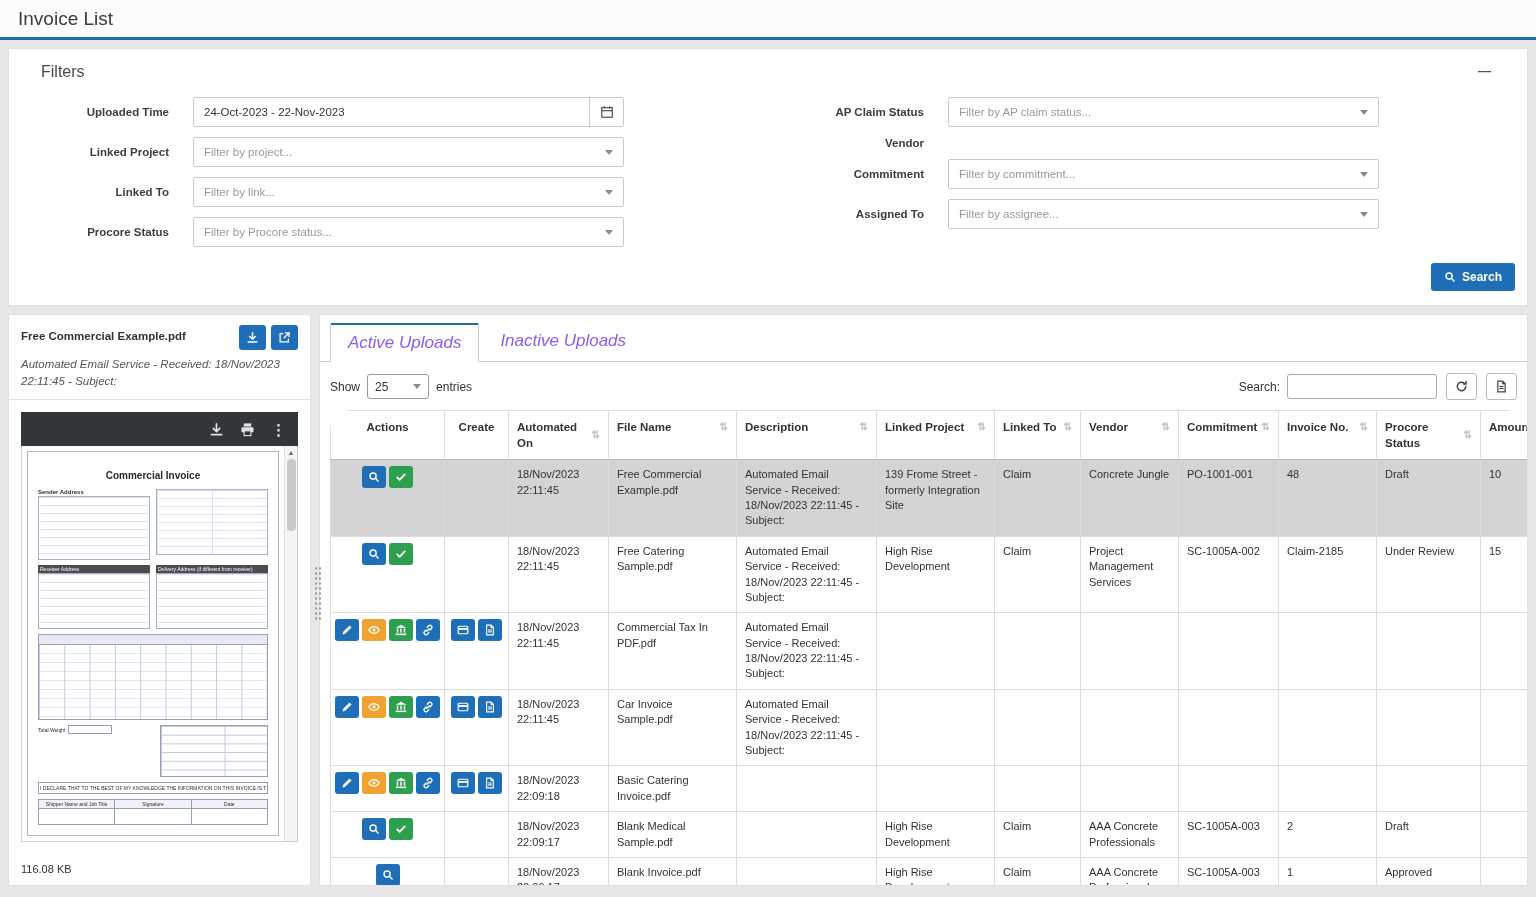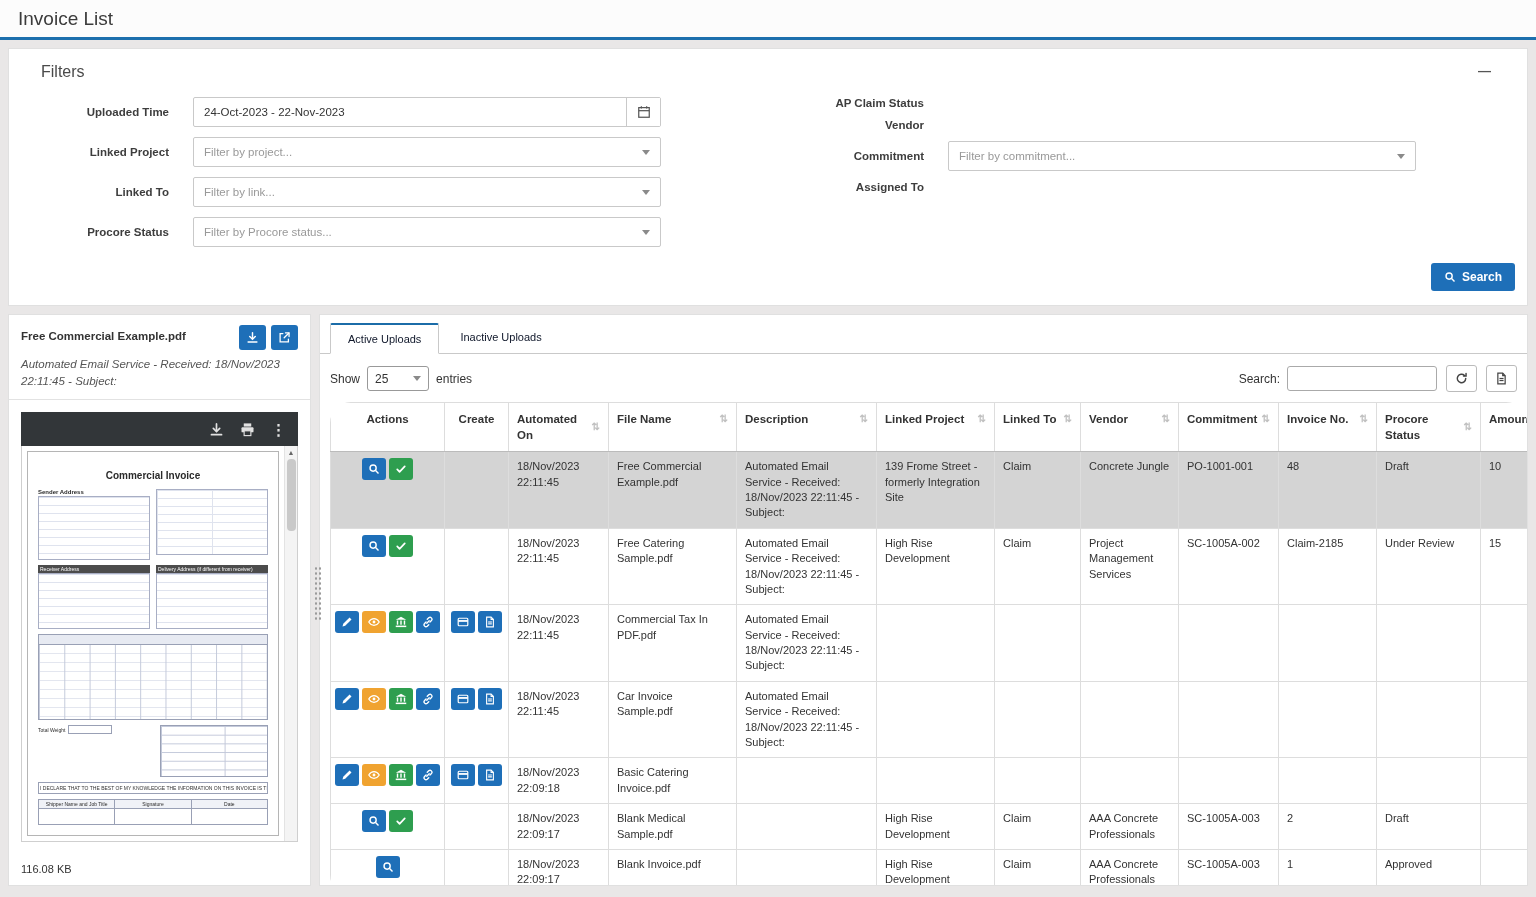--- a/index.html
+++ b/index.html
@@ -14,21 +14,21 @@
   .card{background:#fff;border:1px solid #e0e0e0;}
 
   
   .filters-card{flex:0 0 auto;margin-bottom:8px;}
   .filters-head{display:flex;align-items:flex-start;padding:14px 32px 6px;font-size:16px;color:#4a4a4a;}
   .collapse{margin-left:auto;color:#555;font-weight:bold;cursor:pointer;font-size:13px;padding-right:4px;}
   .filters-grid{display:flex;padding:10px 4px 0;}
   .f-col{width:50%;}
   .f-row{display:flex;align-items:center;margin-bottom:10px;}
   .f-label{width:180px;text-align:right;padding-right:24px;font-weight:bold;font-size:11.5px;color:#3d3d3d;}
-  .f-field{width:468px;height:30px;border:1px solid #c9c9c9;border-radius:2px;background:#fff;display:flex;align-items:center;padding:0 10px;font-size:11.5px;cursor:pointer;}
+  .f-field{width:431px;height:30px;border:1px solid #c9c9c9;border-radius:2px;background:#fff;display:flex;align-items:center;padding:0 10px;font-size:11.5px;cursor:pointer;}
   .f-ph{color:#999;}
   .f-value{color:#333;}
   .f-date{padding:0 0 0 0;}
   .f-date .f-value{padding:0 10px;}
   .f-addon{margin-left:auto;width:34px;align-self:stretch;border-left:1px solid #c9c9c9;display:flex;align-items:center;justify-content:center;color:#555;background:#fff;}
   .f-addon svg{width:14px;height:14px;display:block;}
   .caret{margin-left:auto;width:0;height:0;border-left:4px solid transparent;border-right:4px solid transparent;border-top:5px solid #8a8a8a;}
   .filters-actions{display:flex;justify-content:flex-end;padding:6px 12px 14px;}
   .search-btn{display:flex;align-items:center;gap:6px;background:#1e6fb8;color:#fff;border:none;border-radius:3px;padding:7px 13px;font-size:12px;font-weight:bold;cursor:pointer;font-family:inherit;}
   .search-btn .ico svg{width:12px;height:12px;display:block;}
@@ -78,21 +78,21 @@
   .ds-col{flex:1;border-right:1px solid #99a0b5;}
   .ds-col:last-child{border-right:none;}
   .ds-h{font-size:5px;text-align:center;border-bottom:1px solid #99a0b5;padding:1px 0;background:#f0f2f7;white-space:nowrap;overflow:hidden;}
   .ds-b{height:15px;}
 
   
   .drag-handle{position:absolute;left:306px;top:44%;width:8px;height:56px;background-image:radial-gradient(circle,#9a9a9a 1px,transparent 1.3px);background-size:4px 5px;cursor:col-resize;}
 
   
   .tabs{display:flex;gap:4px;padding:8px 10px 0;border-bottom:1px solid #c9c9c9;background:#fff;flex:0 0 auto;}
-  .tab{padding:8px 17px;font-size:11px;color:#0f172a;cursor:pointer;}
+  .tab{padding:8px 17px;font-size:17px;color:#8b5cf6;cursor:pointer;font-style:italic;}
   .tab.active{background:#fff;border:1px solid #c9c9c9;border-bottom:1px solid #fff;border-top:2px solid #1b6ca8;margin-bottom:-1px;border-radius:2px 2px 0 0;}
 
   
   .list-controls{display:flex;align-items:center;padding:11px 10px 10px;font-size:12px;flex:0 0 auto;}
   .entries-select{width:62px;height:25px;border:1px solid #999;border-radius:3px;display:flex;align-items:center;padding:0 7px;margin:0 7px;font-size:12px;cursor:pointer;background:#fff;}
   .lc-right{margin-left:auto;display:flex;align-items:center;}
   .search-input{width:150px;height:25px;border:1px solid #aaa;border-radius:3px;margin-left:7px;font-family:inherit;font-size:12px;padding:0 6px;}
   .tool-btn{width:31px;height:27px;border:1px solid #bbb;background:#fff;border-radius:3px;margin-left:9px;color:#444;display:flex;align-items:center;justify-content:center;cursor:pointer;}
   .tool-btn svg{width:13px;height:13px;display:block;}
 
@@ -160,33 +160,41 @@
               <label class="f-label">Procore Status</label>
               <div class="f-field f-select">
                 <span class="f-ph">Filter by Procore status...</span>
                 <span class="caret"></span>
               </div>
             </div>
           </div>
         <div class="f-col">
             <div class="f-row">
               <label class="f-label">AP Claim Status</label>
+              <div class="f-field f-select">
+                <span class="f-ph">Filter by AP claim status...</span>
+                <span class="caret"></span>
+              </div>
             </div>
             <div class="f-row">
               <label class="f-label">Vendor</label>
             </div>
             <div class="f-row">
               <label class="f-label">Commitment</label>
               <div class="f-field f-select">
                 <span class="f-ph">Filter by commitment...</span>
                 <span class="caret"></span>
               </div>
             </div>
             <div class="f-row">
               <label class="f-label">Assigned To</label>
+              <div class="f-field f-select">
+                <span class="f-ph">Filter by assignee...</span>
+                <span class="caret"></span>
+              </div>
             </div>
           </div>
       </div>
       <div class="filters-actions">
         <button class="search-btn">
           <span class="ico">
               <svg viewBox="0 0 16 16" fill="none" stroke="currentColor" stroke-width="1.9">
                 <circle cx="6.8" cy="6.8" r="4.1"></circle>
                 <line x1="10.1" y1="10.1" x2="14" y2="14"></line>
               </svg>

